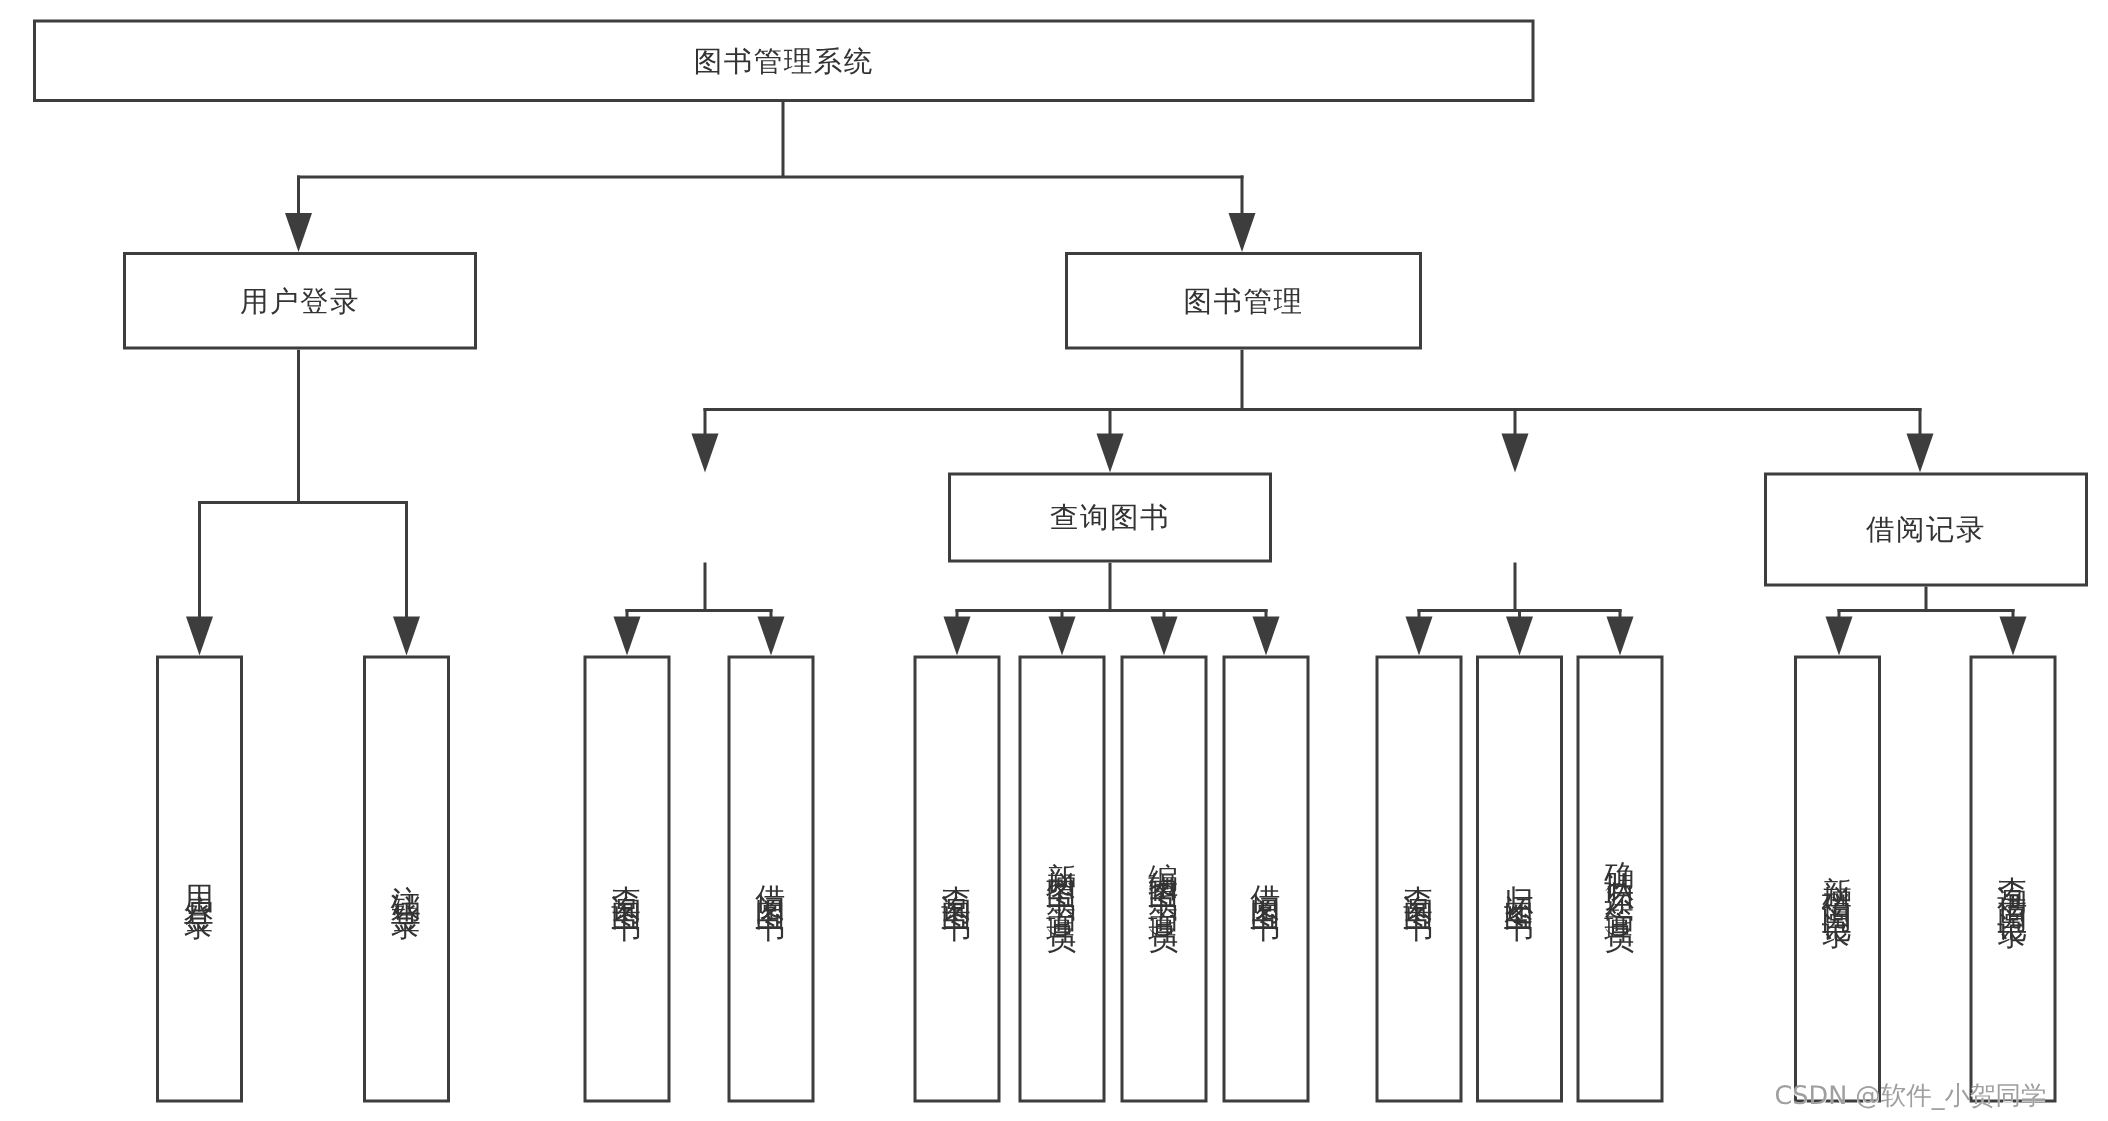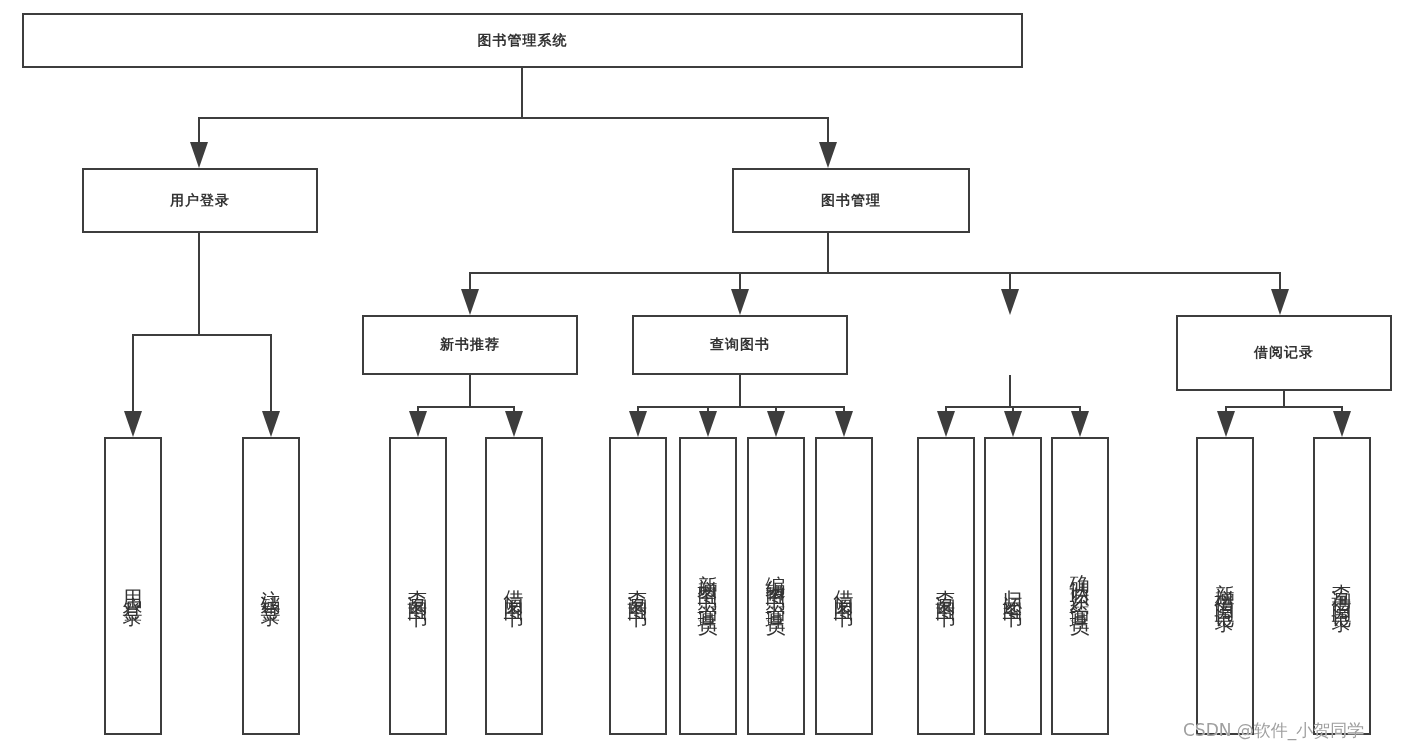--- a/index.html
+++ b/index.html
@@ -11,21 +11,21 @@
   }
   .canvas{position:relative;width:1405px;height:747px;background:#ffffff;}
   .box{
     position:absolute;
     background:#ffffff;
     border:2px solid #3d3d3d;
     box-sizing:border-box;
     display:flex;align-items:center;justify-content:center;
     color:#333333;
   }
-  .hlabel{font-size:14px;letter-spacing:1px;white-space:nowrap;font-weight:bold;}
+  .hlabel{font-size:19px;letter-spacing:1px;white-space:nowrap;}
   .leaf .vtext{
     writing-mode:vertical-rl;
     text-orientation:mixed;
     font-size:20px;
     letter-spacing:6px;
     line-height:1;
     color:#333333;
     white-space:nowrap;
   }
   .vline{position:absolute;width:2px;background:#3d3d3d;}
@@ -108,27 +108,24 @@
   <div class="arrow" style="left:1217px;top:411px;"></div>
   <div class="arrow" style="left:1333px;top:411px;"></div>
 
   <div class="box" style="left:22px;top:13px;width:1001px;height:55px;">
     <span class="hlabel">图书管理系统</span>
   </div>
 
   <div class="box" style="left:82px;top:168px;width:236px;height:65px;">
     <span class="hlabel">用户登录</span>
   </div>
-  <div class="box" style="left:710px;top:168px;width:238px;height:65px;margin-left:22px;">
+  <div class="box" style="left:710px;top:168px;width:238px;height:65px;">
     <span class="hlabel">图书管理</span>
   </div>
 
-  <div class="box" style="left:362px;top:315px;width:216px;height:60px;">
-    <span class="hlabel">新书推荐</span>
-  </div>
   <div class="box" style="left:632px;top:315px;width:216px;height:60px;">
     <span class="hlabel">查询图书</span>
   </div>
   <div class="box" style="left:1176px;top:315px;width:216px;height:76px;">
     <span class="hlabel">借阅记录</span>
   </div>
 
   <div class="box leaf" style="left:104px;top:437px;width:58px;height:298px;">
     <span class="vtext">用户登录</span>
   </div>

